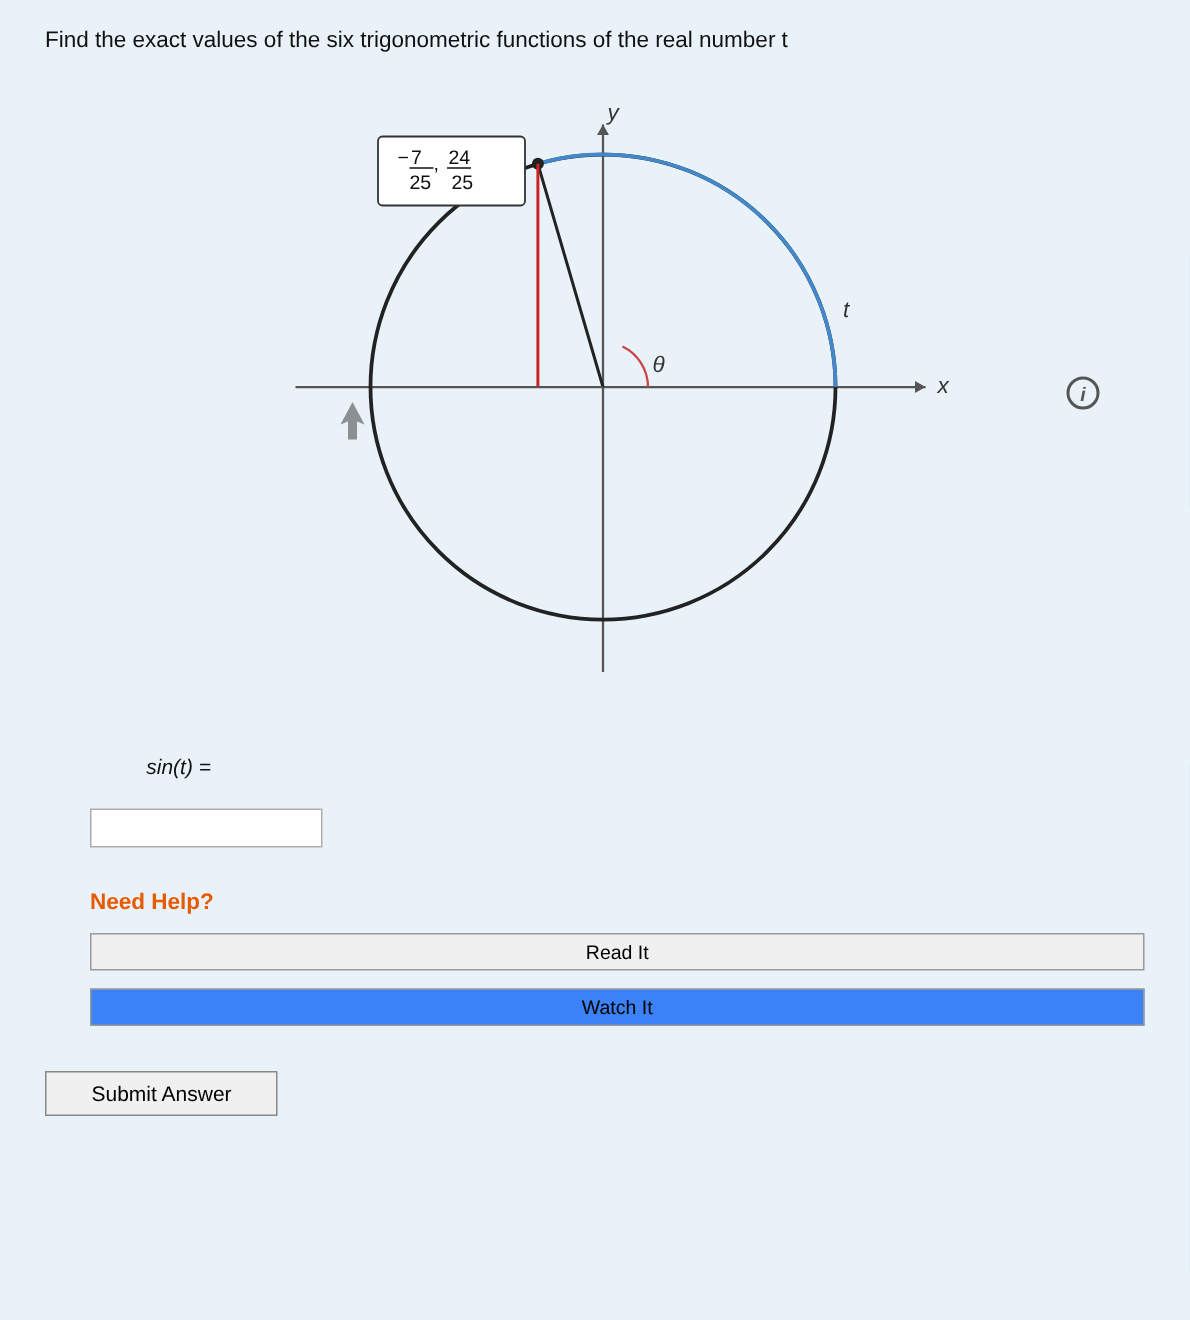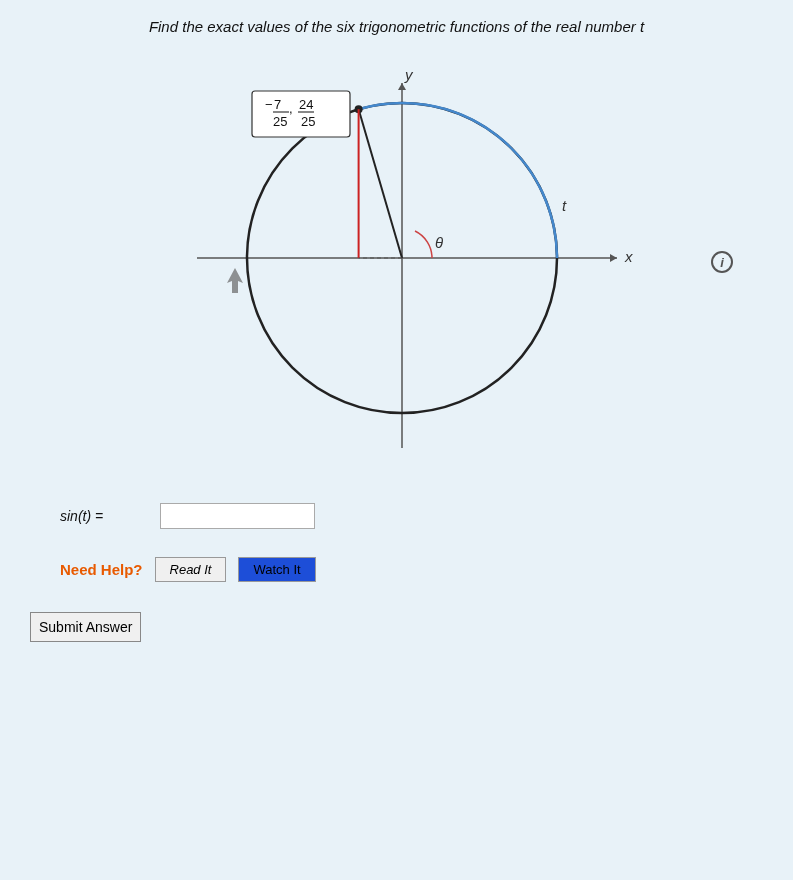--- a/index.html
+++ b/index.html
@@ -16,22 +16,20 @@
       width: 100%;
       min-height: 880px;
       padding: 18px 30px 20px 30px;
       display: flex;
       flex-direction: column;
     }
     .problem-text {
       font-size: 15px;
       color: #111;
       margin-bottom: 18px;
-      font-style: italic;
-      text-align: center;
     }
     .diagram-area {
       display: flex;
       justify-content: center;
       align-items: center;
       position: relative;
       margin-bottom: 30px;
       height: 420px;
     }
     .input-section {
@@ -41,21 +39,21 @@
       margin-left: 30px;
       margin-bottom: 28px;
     }
     .input-column {
       display: flex;
       flex-direction: column;
       gap: 12px;
     }
     .input-row {
       display: flex;
-      flex-direction: row;
+      flex-direction: column;
       align-items: center;
       gap: 20px;
       justify-content: flex-end;
     }
     .input-label {
       font-size: 14px;
       color: #111;
       min-width: 80px;
       font-style: italic;
     }
@@ -63,55 +61,53 @@
       border: 1px solid #aaa;
       background: white;
       width: 155px;
       height: 26px;
       padding: 2px 4px;
       font-size: 13px;
       outline: none;
     }
     .need-help-row {
       display: flex;
-      flex-direction: row;
-      align-items: center;
+      flex-direction: column;
       gap: 12px;
       margin-left: 30px;
       margin-bottom: 30px;
     }
     .need-help-label {
       color: #e85a00;
       font-weight: bold;
       font-size: 15px;
     }
     .read-it-btn {
       background: #f0f0f0;
       border: 1px solid #999;
       padding: 4px 14px;
       font-size: 13px;
       cursor: pointer;
       font-weight: normal;
-      font-style: italic;
     }
     .watch-it-btn {
-      background: #1d4ed8;
+      background: #3b82f6;
       border: 1px solid #999;
       padding: 4px 14px;
       font-size: 13px;
       cursor: pointer;
       font-weight: normal;
     }
     .submit-row {
       margin-left: 0px;
     }
     .submit-btn {
       background: #f0f0f0;
       border: 1px solid #888;
-      padding: 6px 8px;
+      padding: 6px 30px;
       font-size: 14px;
       cursor: pointer;
     }
     .info-icon {
       position: absolute;
       right: 30px;
       bottom: 200px;
       width: 22px;
       height: 22px;
       border: 2px solid #555;

